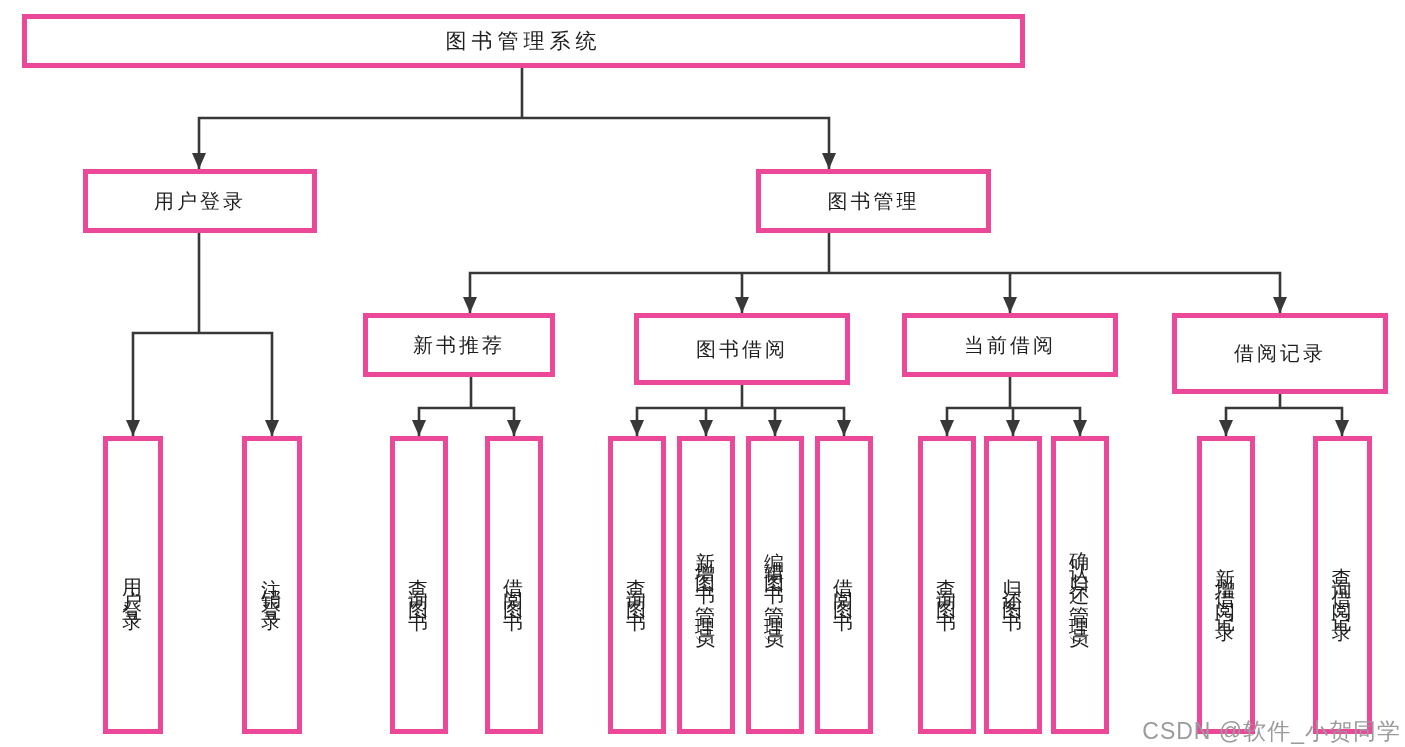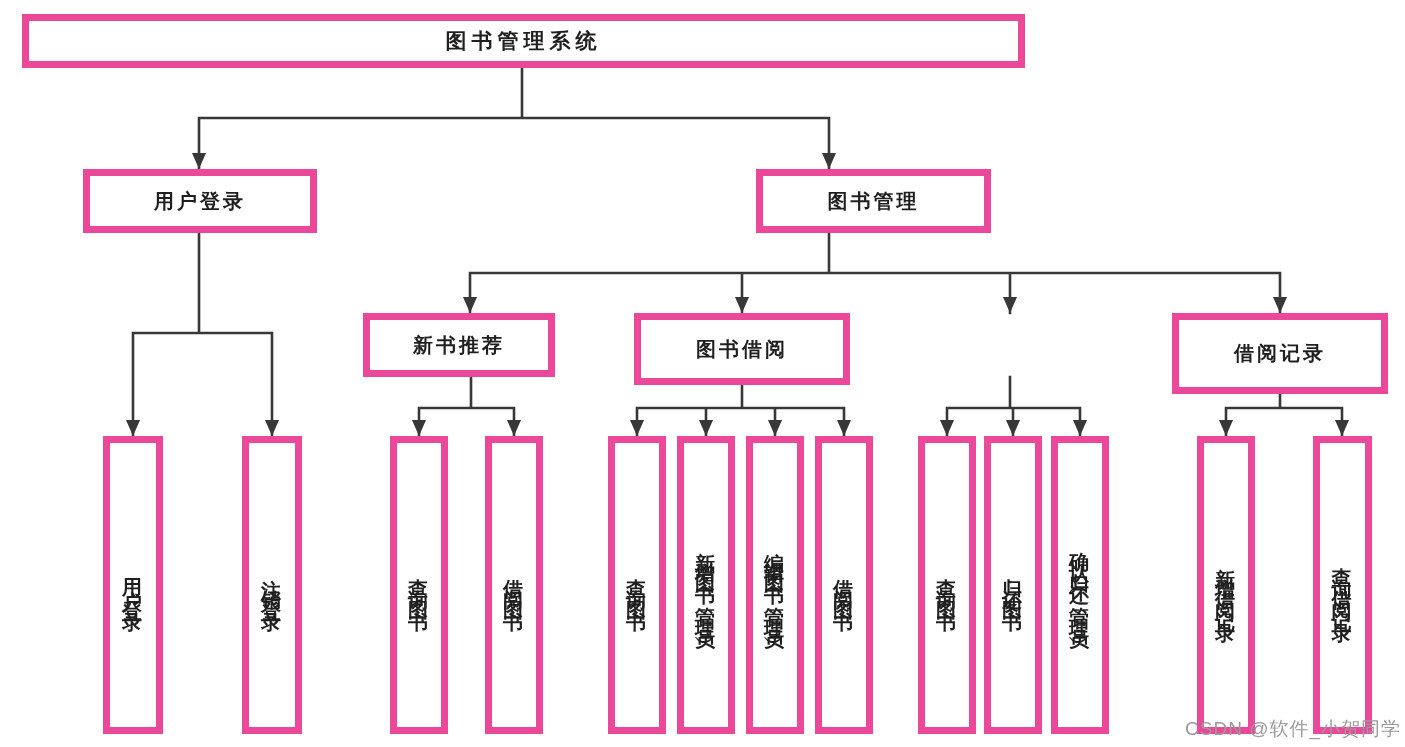--- a/index.html
+++ b/index.html
@@ -22,41 +22,40 @@
     stroke: #383838;
     stroke-width: 2.6;
     stroke-linecap: square;
     stroke-linejoin: miter;
   }
   svg.wires polygon { fill: #383838; }
   .box {
     position: absolute;
     box-sizing: border-box;
     background: #ffffff;
-    border: 7px solid #ec4899;
+    border: 5px solid #ec4899;
     display: flex;
     align-items: center;
     justify-content: center;
     white-space: nowrap;
-    font-weight: bold;
   }
   .root-box { font-size: 21px; letter-spacing: 5px; }
   .lvl-box  { font-size: 20px; letter-spacing: 3px; }
   .leaf-box {
     writing-mode: vertical-rl;
     text-orientation: mixed;
     font-size: 20px;
     letter-spacing: 11px;
     white-space: normal;
   }
   .watermark {
     position: absolute;
     top: 716px;
     right: 4px;
-    font-size: 19px;
+    font-size: 23px;
     letter-spacing: 1px;
     color: #9b9b9b;
   }
 </style>
 </head>
 <body>
 
 <div class="stage">
 
   <svg class="wires" viewBox="0 0 1405 747" aria-hidden="true">
@@ -95,20 +94,21 @@
     <polygon points="1335,420 1349,420 1342,436"></polygon>
   </svg>
 
   <div class="box root-box" style="left:22px; top:14px; width:1003px; height:54px;">图书管理系统</div>
 
   <div class="box lvl-box" style="left:83px; top:169px; width:234px; height:64px;">用户登录</div>
   <div class="box lvl-box" style="left:712px; top:169px; width:235px; height:64px;margin-left:44px;">图书管理</div>
 
   <div class="box lvl-box" style="left:363px; top:313px; width:192px; height:64px;">新书推荐</div>
   <div class="box lvl-box" style="left:634px; top:313px; width:216px; height:72px;">图书借阅</div>
+  <div class="box lvl-box" style="left:902px; top:313px; width:216px; height:64px;">当前借阅</div>
   <div class="box lvl-box" style="left:1172px; top:313px; width:216px; height:81px;">借阅记录</div>
 
   <div class="box leaf-box" style="left:103px; top:436px; width:60px; height:298px;">用户登录</div>
   <div class="box leaf-box" style="left:242px; top:436px; width:60px; height:298px;">注销登录</div>
 
   <div class="box leaf-box" style="left:390px; top:436px; width:58px; height:298px;">查询图书</div>
   <div class="box leaf-box" style="left:485px; top:436px; width:58px; height:298px;">借阅图书</div>
 
   <div class="box leaf-box" style="left:608px; top:436px; width:58px; height:298px;">查询图书</div>
   <div class="box leaf-box" style="left:677px; top:436px; width:58px; height:298px;">新增图书（管理员）</div>

